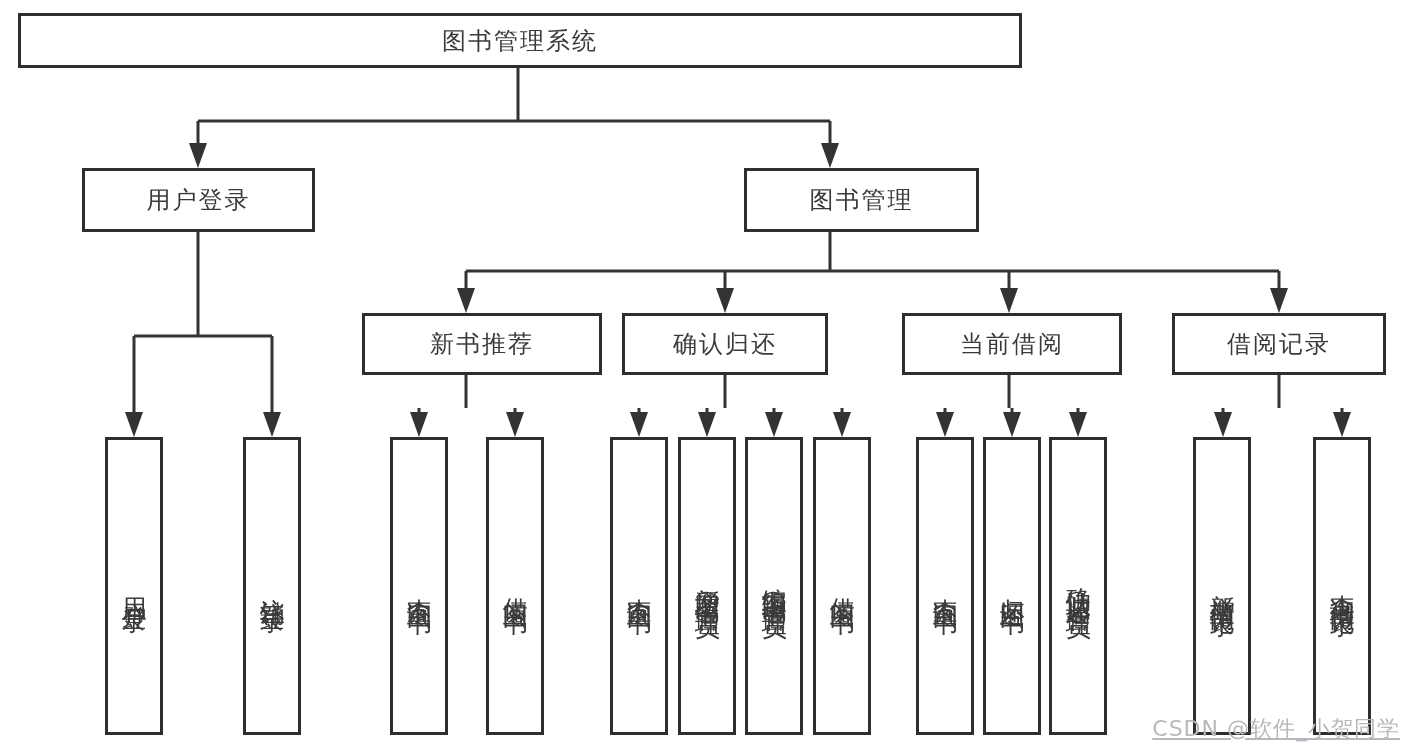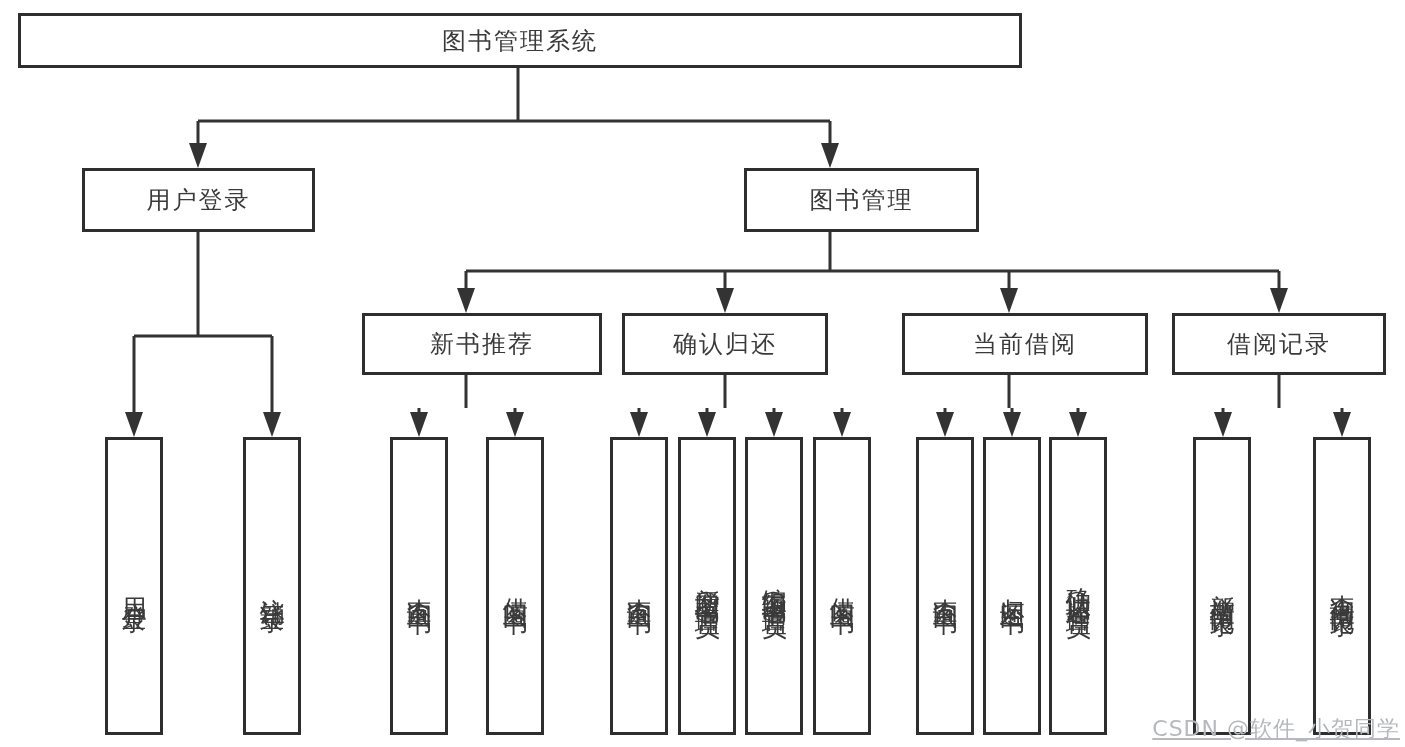--- a/index.html
+++ b/index.html
@@ -92,21 +92,21 @@
     <polygon class="head" points="1333,412 1351,412 1342,437"></polygon>
   </svg>
 
   <div class="node" style="left:18px;top:13px;width:1004px;height:55px;">图书管理系统</div>
 
   <div class="node" style="left:82px;top:168px;width:233px;height:64px;">用户登录</div>
   <div class="node" style="left:712px;top:168px;width:235px;height:64px;margin-left:32px;">图书管理</div>
 
   <div class="node" style="left:362px;top:313px;width:240px;height:62px;">新书推荐</div>
   <div class="node" style="left:622px;top:313px;width:206px;height:62px;">确认归还</div>
-  <div class="node" style="left:902px;top:313px;width:246px;height:62px;">当前借阅</div>
+  <div class="node" style="left:902px;top:313px;width:220px;height:62px;">当前借阅</div>
   <div class="node" style="left:1172px;top:313px;width:214px;height:62px;text-align:center;">借阅记录</div>
 
   <div class="leaf" style="left:105px;">
     <span>用户登录</span>
   </div>
   <div class="leaf" style="left:243px;">
     <span>注销登录</span>
   </div>
 
   <div class="leaf" style="left:390px;">

